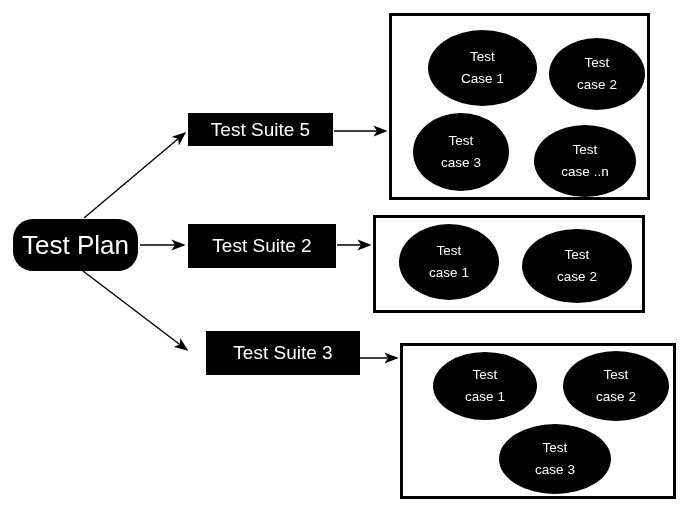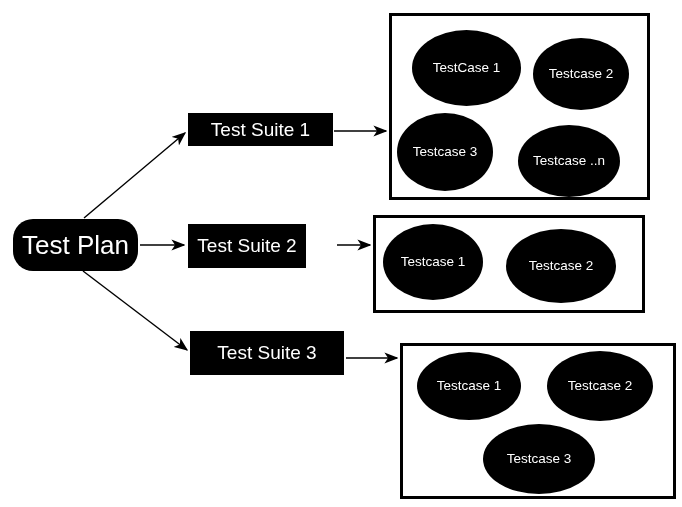--- a/index.html
+++ b/index.html
@@ -32,23 +32,24 @@
     position:absolute;
     background:var(--bg);
     border:3px solid var(--border);
     box-sizing:border-box;
   }
   .ellipse{
     position:absolute;
     background:var(--node-fill);
     color:var(--node-text);
     border-radius:50%;
-    display:flex;align-items:center;justify-content:center;
+    display:flex;flex-direction:column;align-items:center;justify-content:center;
     font-size:13.5px;line-height:22px;
     text-align:center;
+    margin-left:16px;
   }
   .ellipse span{display:block;}
 </style>
 </head>
 <body>
 
 <div id="canvas">
 
   <svg id="arrow-layer" viewBox="0 0 682 507" xmlns="http://www.w3.org/2000/svg">
     <defs>
@@ -59,23 +60,23 @@
     <line x1="84" y1="218" x2="185" y2="133" marker-end="url(#ah)"></line>
     <line x1="140" y1="245" x2="184" y2="245" marker-end="url(#ah)"></line>
     <line x1="83" y1="271" x2="187" y2="350" marker-end="url(#ah)"></line>
     <line x1="334" y1="131" x2="386" y2="131" marker-end="url(#ah)"></line>
     <line x1="337" y1="245" x2="370" y2="245" marker-end="url(#ah)"></line>
     <line x1="346" y1="358" x2="397" y2="358" marker-end="url(#ah)"></line>
   </svg>
 
   <div class="node root-node" style="left:13px;top:219px;width:125px;height:52px;">Test Plan</div>
 
-  <div class="node suite-node" style="left:188px;top:113px;width:145px;height:33px;">Test Suite 1</div>
-  <div class="node suite-node" style="left:188px;top:224px;width:118px;height:44px;">Test Suite 2</div>
-  <div class="node suite-node" style="left:190px;top:331px;width:154px;height:44px;">Test Suite 3</div>
+  <div class="node suite-node" style="left:188px;top:113px;width:145px;height:33px;">Test Suite 5</div>
+  <div class="node suite-node" style="left:188px;top:224px;width:148px;height:44px;">Test Suite 2</div>
+  <div class="node suite-node" style="left:206px;top:331px;width:154px;height:44px;">Test Suite 3</div>
 
   <div class="case-group" style="left:389px;top:13px;width:261px;height:187px;">
     <div class="ellipse" style="left:20px;top:14px;width:109px;height:76px;">
       <span>Test</span>
       <span>Case 1</span>
     </div>
     <div class="ellipse" style="left:141px;top:22px;width:96px;height:72px;">
       <span>Test</span>
       <span>case 2</span>
     </div>

